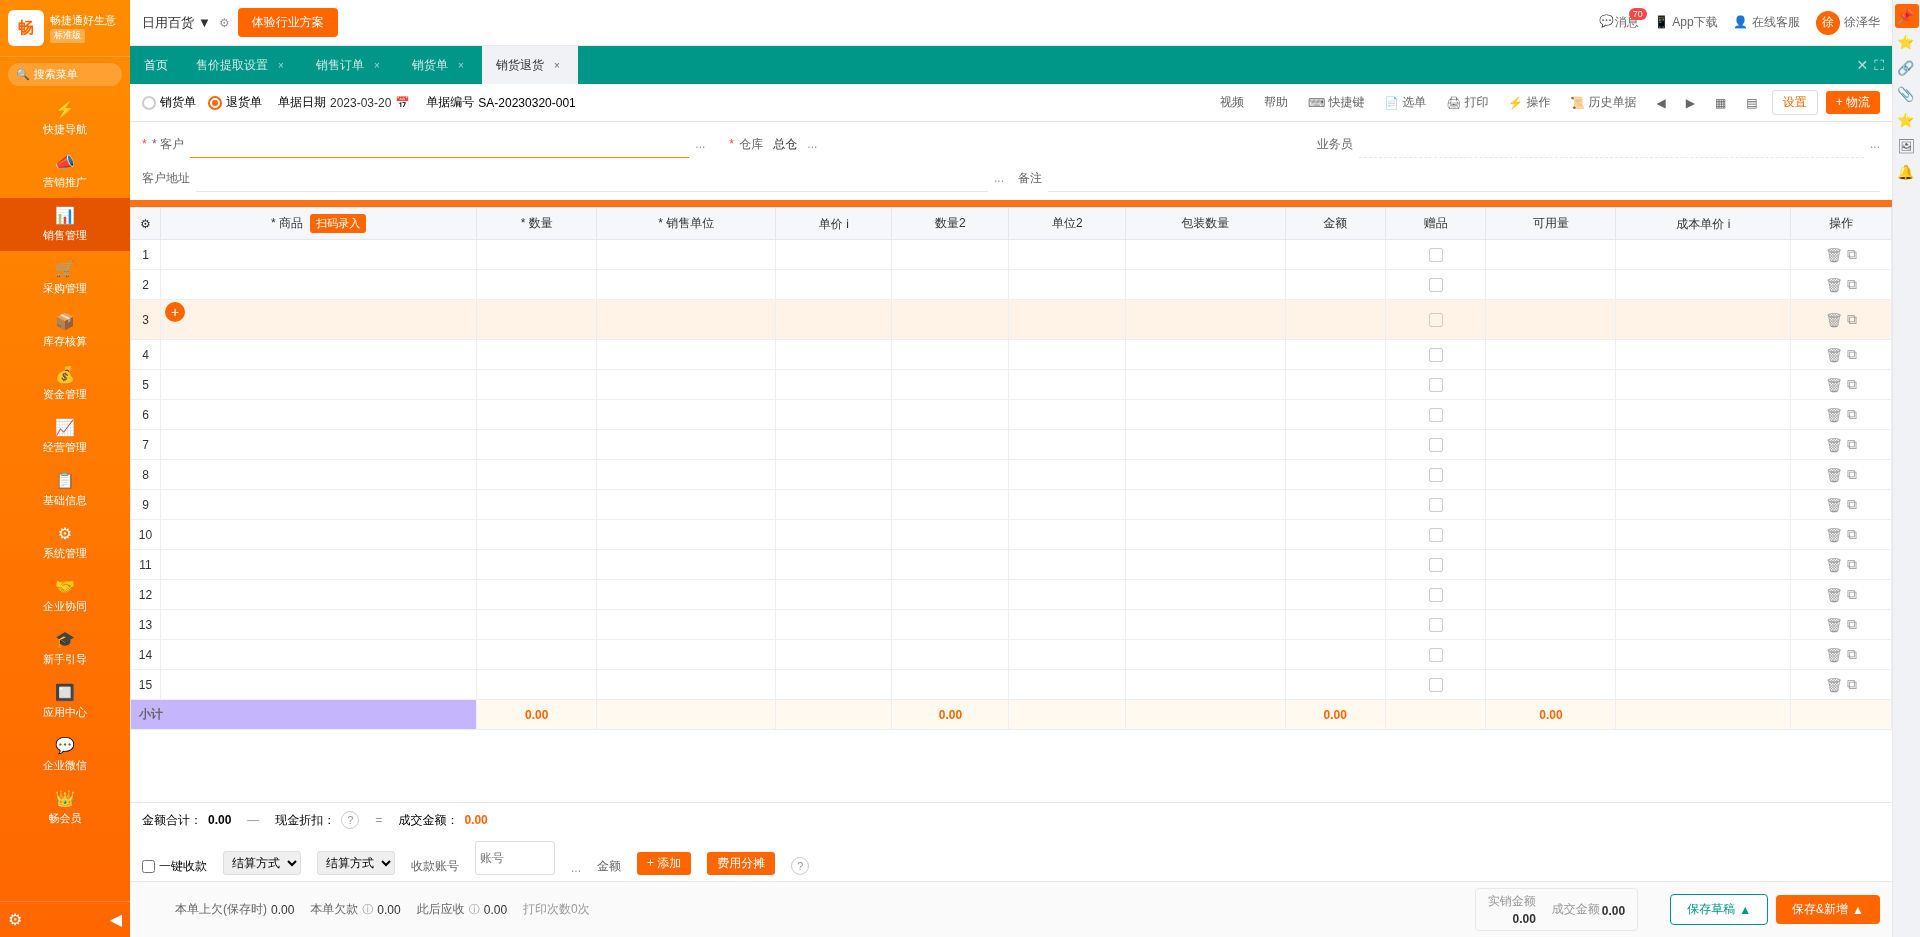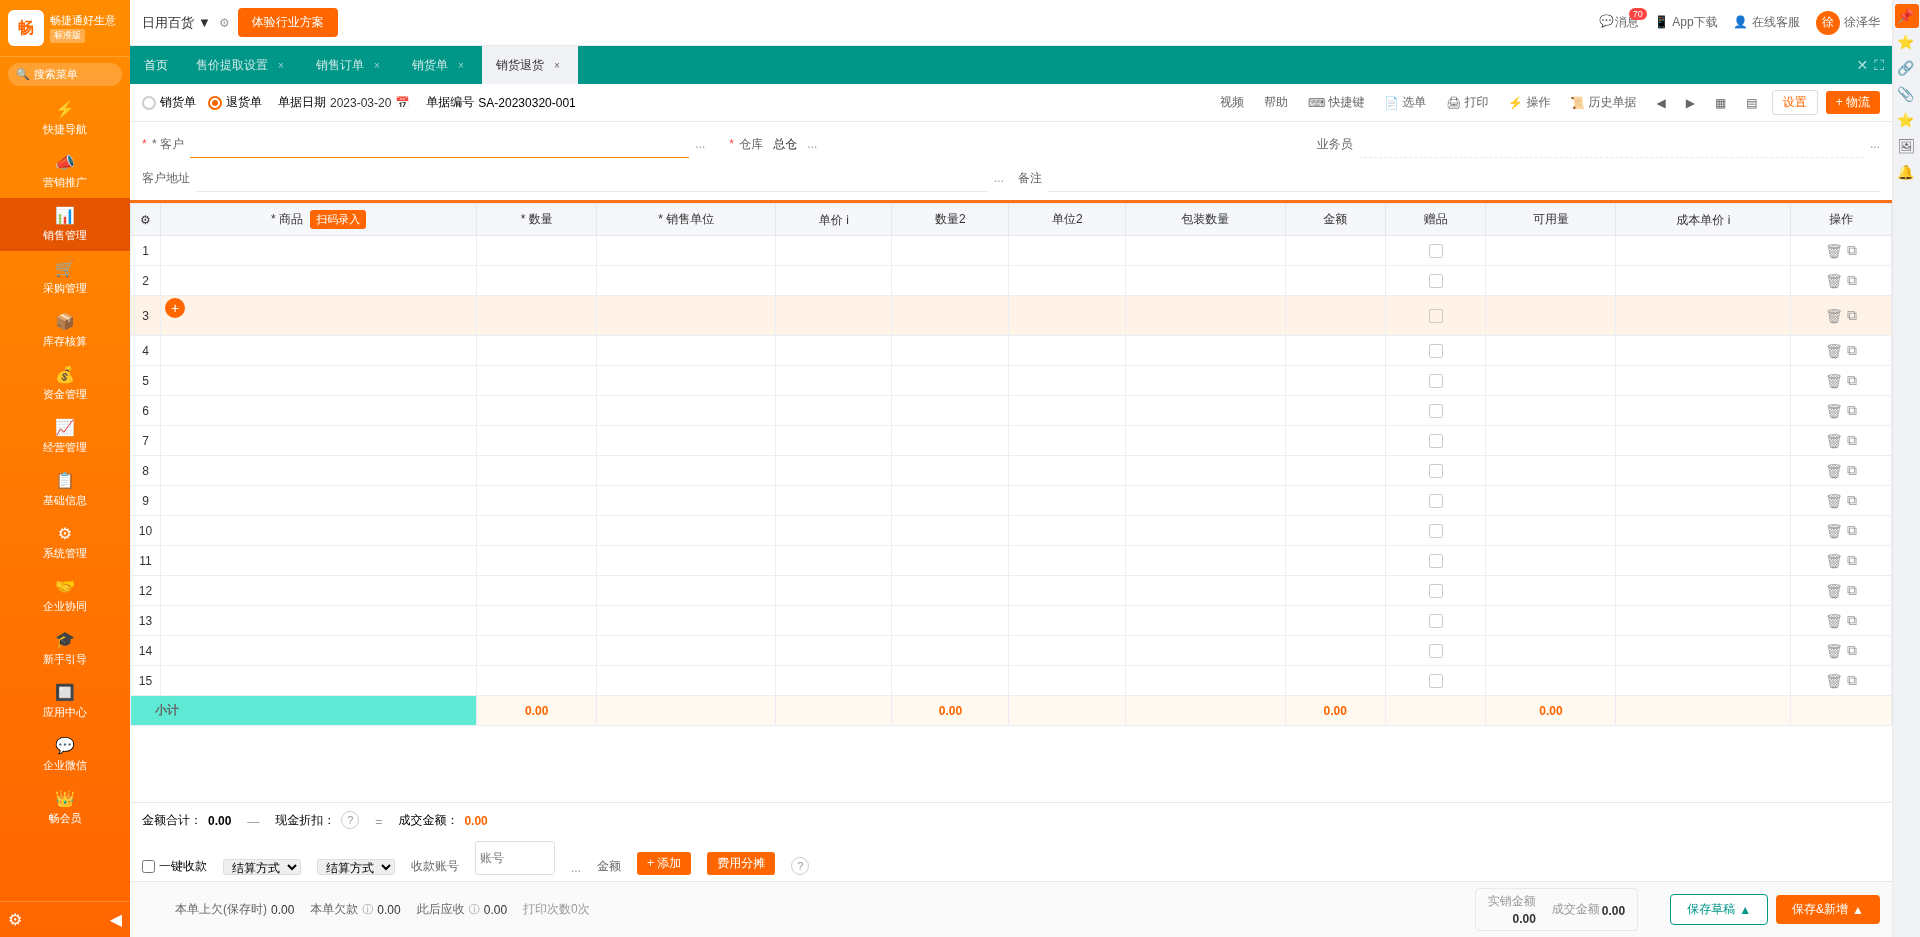--- a/index.html
+++ b/index.html
@@ -56,21 +56,21 @@
     .radio-circle.checked { border-color: #ff6600; }
     .radio-circle.checked::after { content: ''; width: 6px; height: 6px; background: #ff6600; border-radius: 50%; }
     .date-field { display: flex; align-items: center; gap: 4px; font-size: 12px; }
     .date-value { color: #333; }
     .serial-field { display: flex; align-items: center; gap: 4px; font-size: 12px; }
     .toolbar-btn { display: flex; align-items: center; gap: 3px; font-size: 12px; color: #666; cursor: pointer; padding: 2px 6px; }
     .btn-setting { background: #fff; border: 1px solid #ddd; padding: 3px 10px; border-radius: 3px; font-size: 12px; cursor: pointer; color: #ff6600; }
     .btn-logistics { background: #ff6600; color: white; border: none; padding: 3px 10px; border-radius: 3px; font-size: 12px; cursor: pointer; }
     
     
-    .form-area { padding: 8px 12px; border-bottom: 3px solid #f97316; display: flex; gap: 16px; align-items: flex-end; flex-shrink: 0; }
+    .form-area { padding: 8px 12px; border-bottom: 7px solid #f97316; display: flex; gap: 16px; align-items: flex-end; flex-shrink: 0; }
     .form-row { display: flex; gap: 24px; width: 100%; }
     .form-field { display: flex; align-items: center; gap: 6px; flex: 1; }
     .form-label { color: #666; font-size: 12px; white-space: nowrap; }
     .required { color: #ff4444; }
     .form-input { flex: 1; height: 28px; border: none; border-bottom: 1px solid #e8e8e8; padding: 0 4px; font-size: 12px; outline: none; min-width: 120px; }
     .form-input-dotted { border-bottom-style: dashed; color: #999; }
     .form-row2 { display: flex; gap: 14px; width: 100%; margin-top: 6px; }
     .data-table { width: 100%; border-collapse: collapse; font-size: 12px; }
     .data-table thead { position: sticky; top: 0; z-index: 10; }
     .data-table th { background: #f5f7fa; border: 1px solid #e4e7ed; padding: 6px 8px; text-align: center; color: #333; font-weight: normal; white-space: nowrap; }
@@ -82,25 +82,25 @@
     .checkbox-cell { display: flex; justify-content: center; align-items: center; }
     .checkbox { width: 14px; height: 14px; border: 1px solid #ccc; border-radius: 2px; }
     .action-cell { display: flex; justify-content: center; align-items: center; gap: 4px; }
     .copy-icon, .delete-icon { cursor: pointer; color: #999; font-size: 14px; }
     .plus-btn { width: 20px; height: 20px; background: #ff6600; color: white; border-radius: 50%; display: flex; align-items: center; justify-content: center; cursor: pointer; font-size: 14px; }
     .subtotal-row { background: #fff9f0; }
     .subtotal-row td { font-weight: bold; color: #ff6600; }
     
     
     .footer-area { border-top: 1px solid #e8e8e8; background: white; flex-shrink: 0; }
-    .footer-row1 { display: flex; align-items: flex-end; padding: 8px 12px; gap: 16px; }
+    .footer-row1 { display: flex; align-items: center; padding: 8px 12px; gap: 16px; }
     .footer-total { display: flex; align-items: center; gap: 6px; font-size: 12px; }
     .footer-row2 { display: flex; align-items: flex-end; padding: 4px 12px 6px; gap: 16px; }
     .footer-checkbox { display: flex; align-items: center; gap: 4px; font-size: 12px; }
-    .footer-select { height: 16px; border: 1px solid #ddd; padding: 0 4px; font-size: 12px; border-radius: 3px; }
+    .footer-select { height: 24px; border: 1px solid #ddd; padding: 0 4px; font-size: 12px; border-radius: 3px; }
     .footer-input { height: 28px; border: 1px solid #ddd; padding: 16px 4px; font-size: 12px; width: 100px; border-radius: 3px; }
     .btn-add { background: #ff6600; color: white; border: none; padding: 3px 10px; border-radius: 3px; font-size: 12px; cursor: pointer; }
     .btn-expense { background: #ff6600; color: white; border: none; padding: 3px 10px; border-radius: 3px; font-size: 12px; cursor: pointer; }
     .btn-help { width: 18px; height: 18px; border: 1px solid #ccc; border-radius: 50%; display: flex; align-items: center; justify-content: center; font-size: 11px; color: #999; cursor: pointer; }
     .footer-bottom { display: flex; align-items: center; justify-content: space-between; padding: 6px 12px; border-top: 1px solid #e8e8e8; background: #fafafa; }
     .footer-stats { display: flex; align-items: center; gap: 16px; font-size: 12px; color: #666; margin-left: 33px; }
     .footer-stats-item { display: flex; align-items: center; gap: 4px; }
     .footer-stats-num { color: #333; }
     .footer-btns { display: flex; align-items: center; gap: 8px; }
     .btn-draft { background: white; border: 1px solid #009688; color: #009688; padding: 6px 16px; border-radius: 4px; cursor: pointer; font-size: 12px; display: flex; align-items: center; gap: 4px; }
@@ -766,21 +766,21 @@
     <td></td>
     <td></td>
     <td>
       <div class="action-cell">
         <span class="delete-icon">🗑</span>
         <span class="copy-icon">⧉</span>
       </div>
     </td>
   </tr>
                 <tr class="subtotal-row">
-  <td colspan="2" style="text-align:left;padding-left:24px;color:#666;background:#5eead4;">小计</td>
+  <td colspan="2" style="text-align:left;padding-left:8px;color:#666;background:#c4b5fd;">小计</td>
   <td style="background:#fff9f0;">0.00</td>
   <td style="background:#fff9f0;"></td>
   <td style="background:#fff9f0;"></td>
   <td style="background:#fff9f0;">0.00</td>
   <td style="background:#fff9f0;"></td>
   <td style="background:#fff9f0;"></td>
   <td style="background:#fff9f0;">0.00</td>
   <td style="background:#fff9f0;"></td>
   <td style="background:#fff9f0;">0.00</td>
   <td style="background:#fff9f0;"></td>

